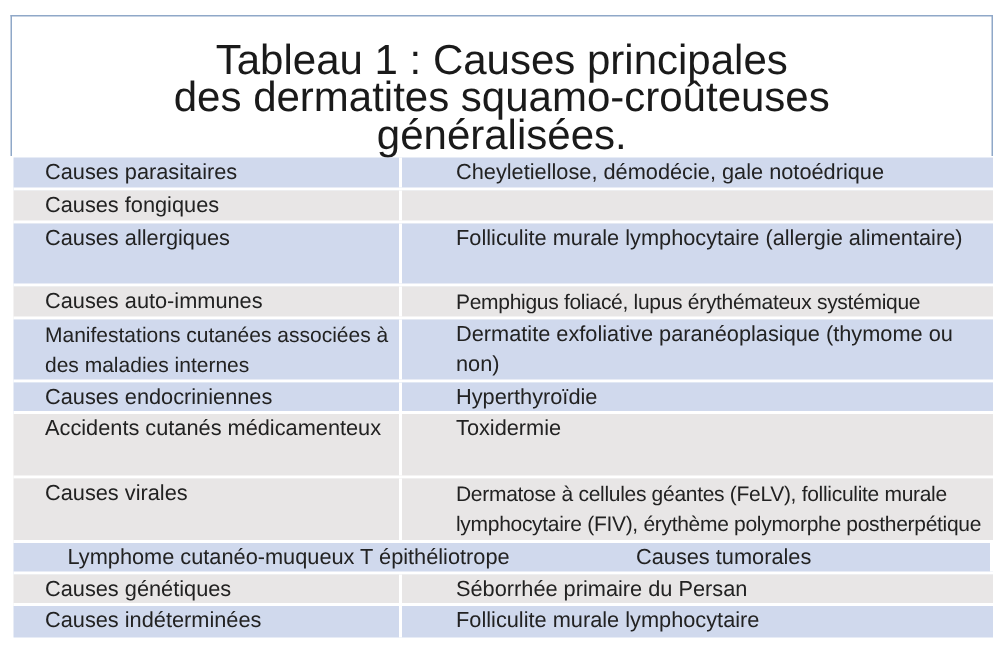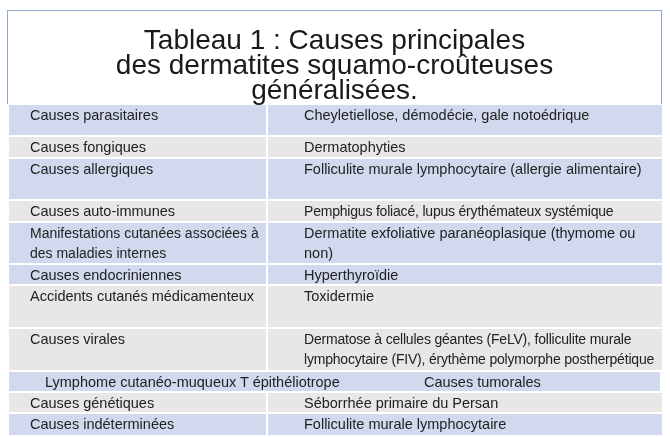--- a/index.html
+++ b/index.html
@@ -67,27 +67,26 @@
 </head>
 <body>
 
 <div class="title-box">
   <div class="title-line first">Tableau 1 : Causes principales</div>
   <div class="title-line">des dermatites squamo-croûteuses</div>
   <div class="title-line">généralisées.</div>
 </div>
 
 <div class="table">
-  <div class="row blue" style="height:32px">
+  <div class="row blue" style="height:22px">
     <div class="cell left">Causes parasitaires</div>
     <div class="cell right">Cheyletiellose, démodécie, gale notoédrique</div>
   </div>
   <div class="row gray" style="height:22px">
     <div class="cell left">Causes fongiques</div>
-    <div class="cell right">Dermatophyties</div>
   </div>
   <div class="row blue" style="height:42px">
     <div class="cell left">Causes allergiques</div>
     <div class="cell right">Folliculite murale lymphocytaire (allergie alimentaire)</div>
   </div>
   <div class="row gray" style="height:22px">
     <div class="cell left">Causes auto-immunes</div>
     <div class="cell right tight">Pemphigus foliacé, lupus érythémateux systémique</div>
   </div>
   <div class="row blue" style="height:42px">

